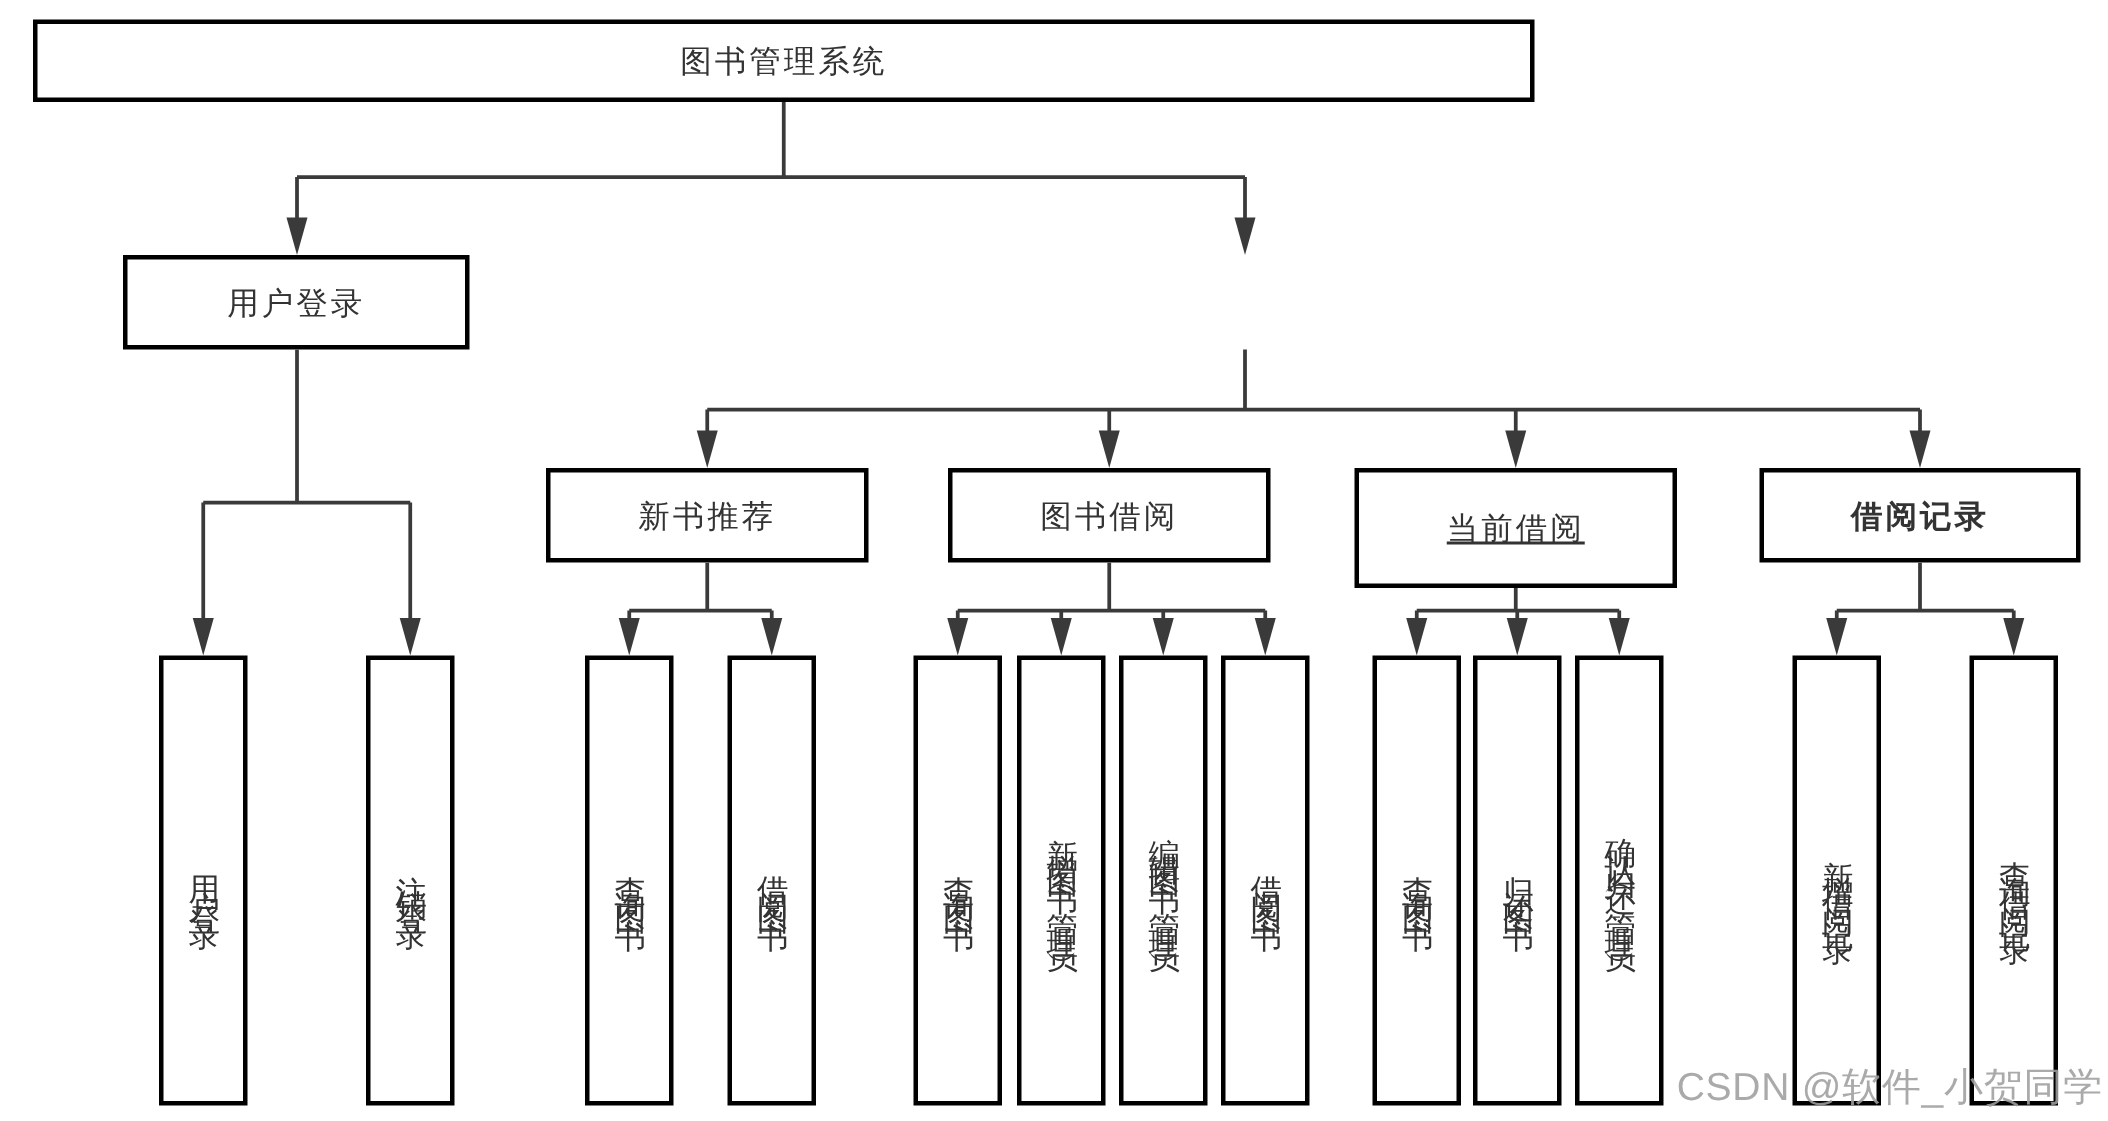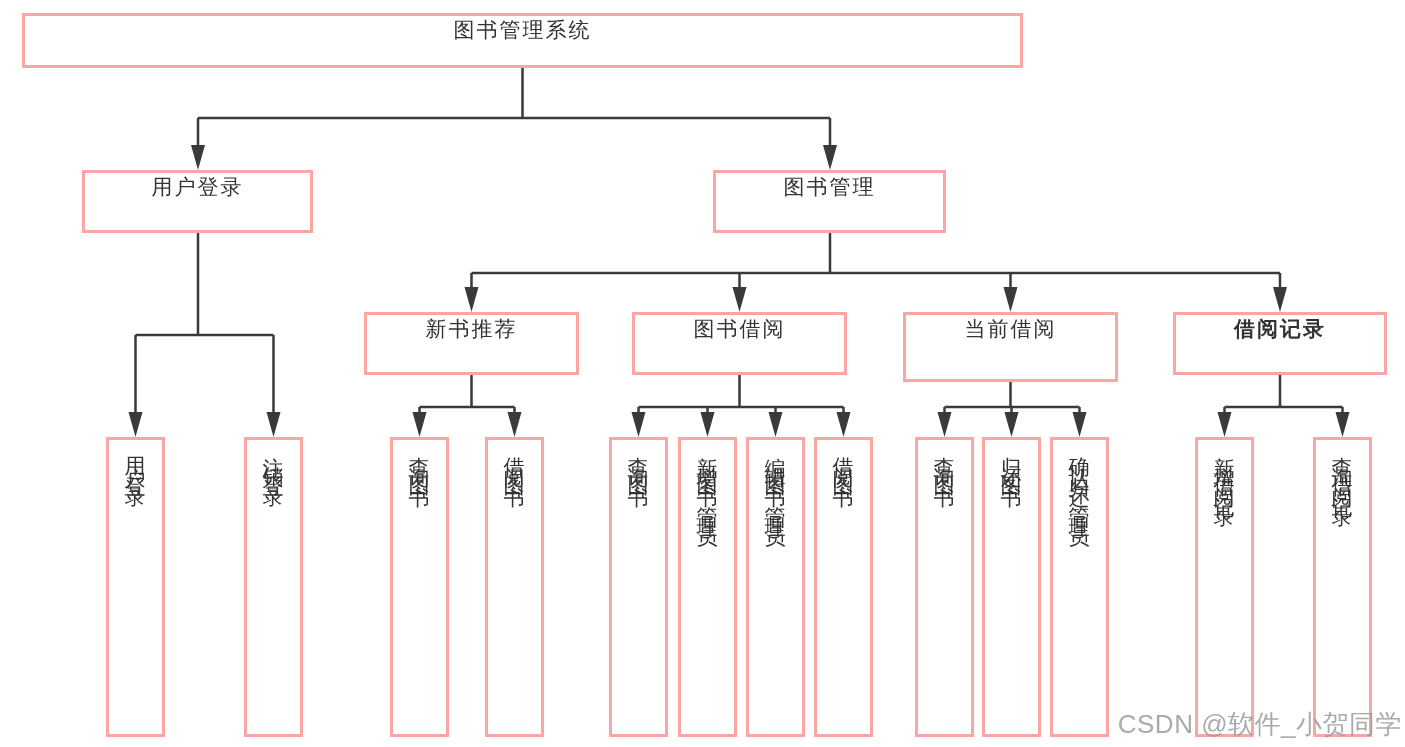--- a/index.html
+++ b/index.html
@@ -7,44 +7,44 @@
     position:relative;
     width:1405px;height:747px;
     background:#ffffff;
     font-family:"Liberation Sans","DejaVu Sans",sans-serif;
     overflow:hidden;
   }
   .connectors{position:absolute;left:0;top:0;z-index:1;}
   .box{
     position:absolute;
     box-sizing:border-box;
-    border:3px solid #fca5a5;
+    border:3px solid #000000;
     background:#ffffff;
-    display:flex;align-items:flex-start;justify-content:center;
+    display:flex;align-items:center;justify-content:center;
     color:#333333;
     font-size:21px;
     z-index:2;
   }
   .box .h-label{letter-spacing:2px;white-space:nowrap;}
   .box .v-label{
     writing-mode:vertical-rl;
     text-orientation:mixed;
     letter-spacing:10px;
     line-height:1.2;
     white-space:nowrap;
   }
   
   .n-root{left:22px;top:13px;width:1001px;height:55px;}
   
   .n-login{left:82px;top:170px;width:231px;height:63px;}
   .n-mgmt{left:713px;top:170px;width:233px;height:63px;}
   
   .n-newbook{left:364px;top:312px;width:215px;height:63px;}
   .n-borrow{left:632px;top:312px;width:215px;height:63px;}
-  .n-current{left:903px;top:312px;width:215px;height:70px;}
+  .n-current{left:903px;top:312px;width:215px;height:80px;text-decoration:underline;}
   .n-record{left:1173px;top:312px;width:214px;height:63px;font-weight:bold;}
   
   .leaf{top:437px;width:59px;height:300px;}
   .lf1{left:106px;}  .lf2{left:244px;}
   .lf3{left:390px;}  .lf4{left:485px;}
   .lf5{left:609px;}  .lf6{left:678px;}  .lf7{left:746px;}  .lf8{left:814px;}
   .lf9{left:915px;}  .lf10{left:982px;} .lf11{left:1050px;}
   .lf12{left:1195px;}.lf13{left:1313px;}
   .watermark{
     position:absolute;
@@ -104,23 +104,20 @@
     </g>
   </svg>
 
   <div class="box n-root">
     <span class="h-label">图书管理系统</span>
   </div>
 
   <div class="box n-login">
     <span class="h-label">用户登录</span>
   </div>
-  <div class="box n-mgmt">
-    <span class="h-label">图书管理</span>
-  </div>
 
   <div class="box n-borrow">
     <span class="h-label">图书借阅</span>
   </div>
   <div class="box n-newbook">
     <span class="h-label">新书推荐</span>
   </div>
   <div class="box n-current">
     <span class="h-label">当前借阅</span>
   </div>

